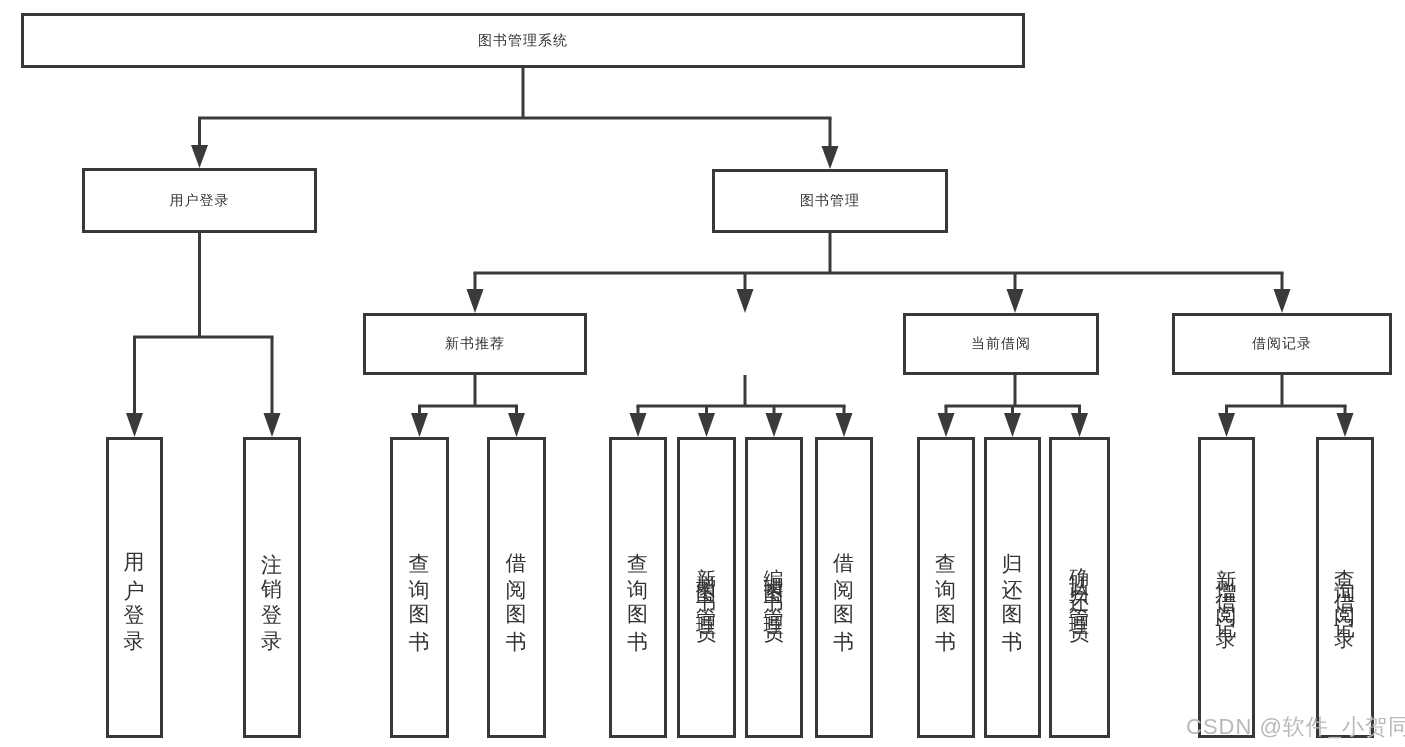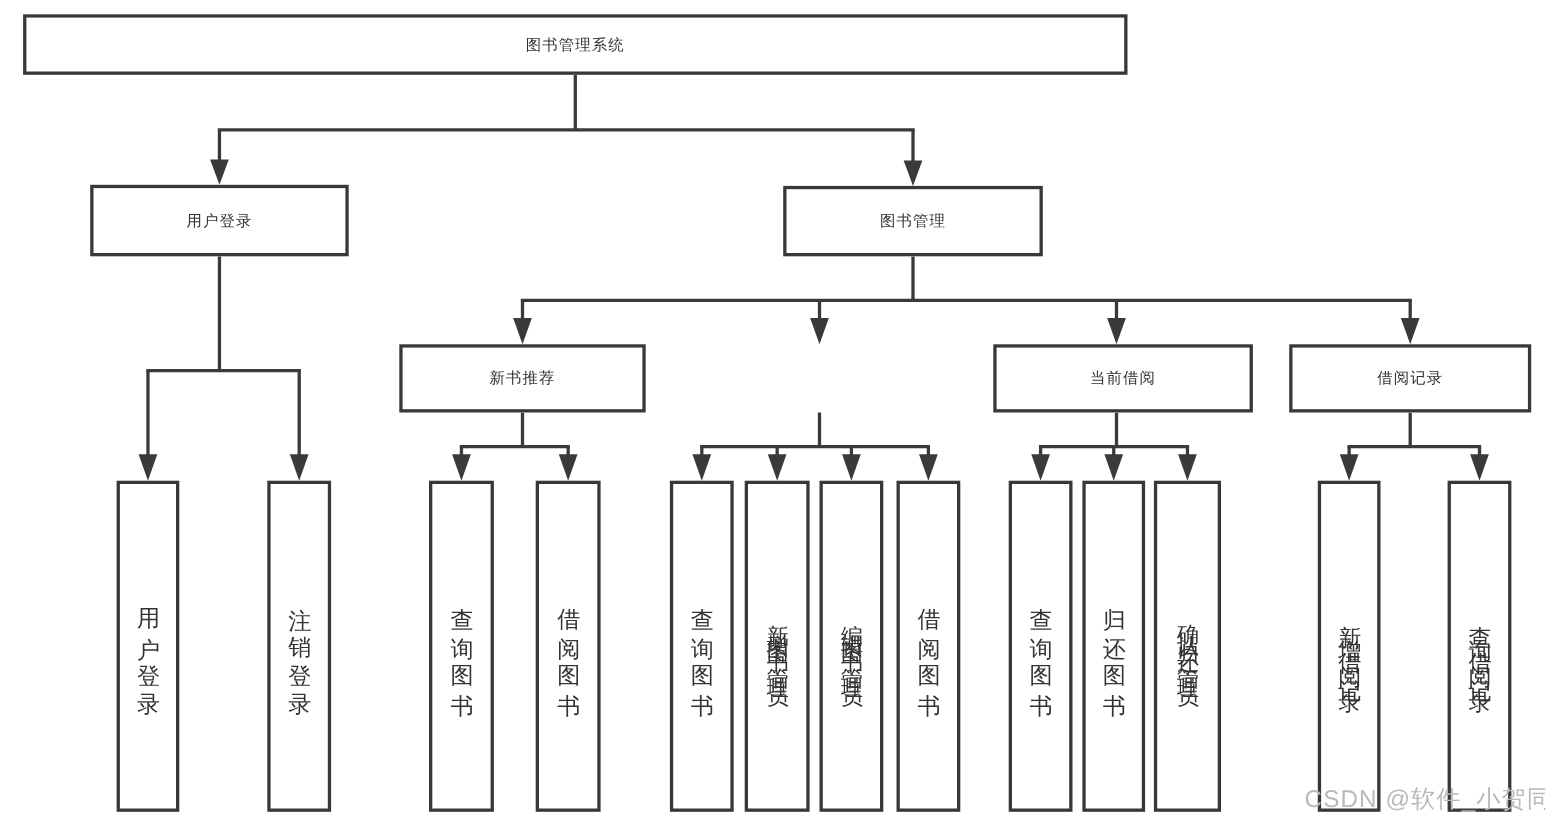--- a/index.html
+++ b/index.html
@@ -104,21 +104,21 @@
   <div class="box" style="left:82px;top:168px;width:235px;height:65px;">
     <span class="hlabel">用户登录</span>
   </div>
   <div class="box" style="left:712px;top:169px;width:236px;height:64px;">
     <span class="hlabel">图书管理</span>
   </div>
 
   <div class="box" style="left:363px;top:313px;width:224px;height:62px;text-align:right;">
     <span class="hlabel">新书推荐</span>
   </div>
-  <div class="box" style="left:903px;top:313px;width:236px;height:62px;">
+  <div class="box" style="left:903px;top:313px;width:196px;height:62px;">
     <span class="hlabel">当前借阅</span>
   </div>
   <div class="box" style="left:1172px;top:313px;width:220px;height:62px;">
     <span class="hlabel">借阅记录</span>
   </div>
 
   <div class="box" style="left:106px;top:437px;width:57px;height:301px;">
     <span class="vlabel vt4">用户登录</span>
   </div>
   <div class="box" style="left:243px;top:437px;width:58px;height:301px;">

